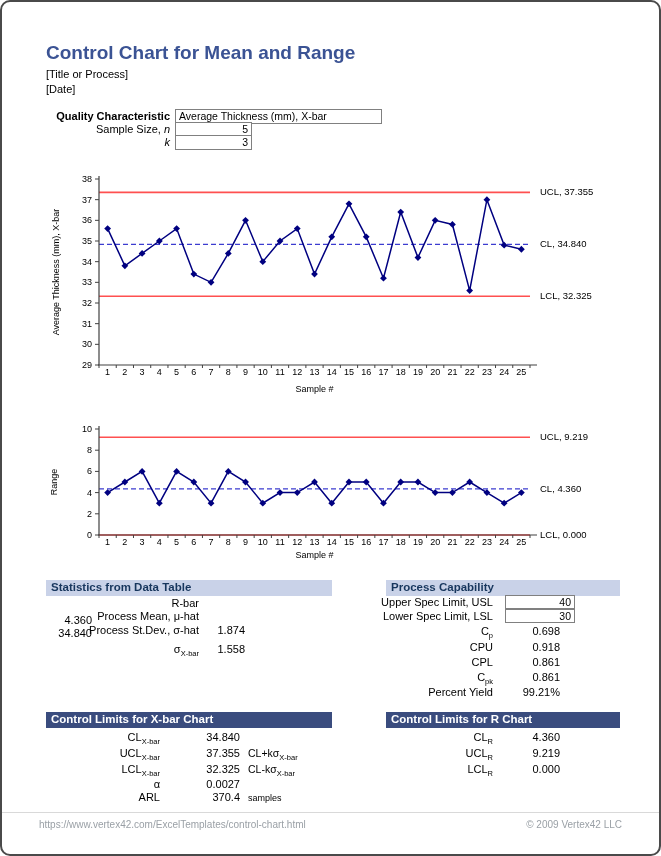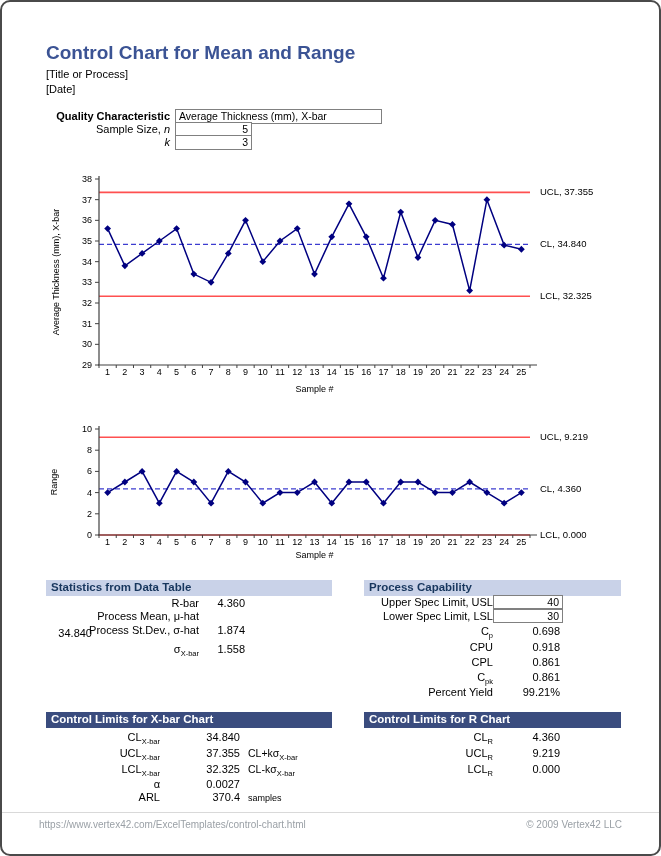--- a/index.html
+++ b/index.html
@@ -22,38 +22,38 @@
   .inbox.wide{width:202px;padding-left:3px;}
   .inbox.narrow{width:72px;text-align:right;padding-right:3px;}
 
   .sec-h{
     position:absolute;height:16px;font-size:11.5px;font-weight:bold;
     padding:1px 0 0 5px;box-sizing:border-box;
   }
   .sec-h.light{background:#C9D2E8;color:#17365D;}
   .sec-h.dark{background:#3A4C7E;color:#fff;}
   .col-l{left:44px;width:286px;}
-  .col-r{left:362px;width:257px;}
+  .col-r{left:384px;width:234px;}
 
   .trow{position:absolute;display:flex;font-size:11px;height:14px;line-height:13px;}
   .trow .lbl{text-align:right;white-space:nowrap;}
   .trow .val{text-align:right;white-space:nowrap;}
   .trow .note{margin-left:8px;white-space:nowrap;font-size:10.5px;}
   .trow .note.small{font-size:9px;line-height:15px;}
   sub{font-size:7.5px;}
 
   .stats-row{left:44px;}
   .stats-row .lbl{width:153px;}
   .stats-row .val{width:46px;}
 
   .cap-row{left:368px;}
   .cap-row .lbl{width:123px;}
   .cap-row .val{width:67px;}
   .cap-row .valbox{
-    position:relative;margin-left:0;width:65px;height:12px;border:1px solid #808080;
+    position:relative;margin-left:12px;width:65px;height:12px;border:1px solid #808080;
     text-align:right;padding-right:3px;line-height:12px;font-size:10.5px;top:-1px;
   }
 
   .xcl-row{left:44px;}
   .xcl-row .lbl{width:114px;}
   .xcl-row .val{width:80px;}
 
   .rcl-row{left:368px;}
   .rcl-row .lbl{width:123px;}
   .rcl-row .val{width:67px;}
@@ -291,21 +291,21 @@
       <path d="M 472.14 79.8 L 475.53999999999996 83.2 L 472.14 86.60000000000001 L 468.74 83.2 Z" fill="#000080"></path>
       <path d="M 489.37999999999994 69.19999999999999 L 492.7799999999999 72.6 L 489.37999999999994 76 L 485.97999999999996 72.6 Z" fill="#000080"></path>
       <text x="508" y="20.27860000000001" font-size="9.5" fill="#000">UCL, 9.219</text>
       <text x="508" y="71.78399999999999" font-size="9.5" fill="#000">CL, 4.360</text>
       <text x="508" y="118" font-size="9.5" fill="#000">LCL, 0.000</text>
       <text x="282.5" y="138" font-size="9" fill="#000" text-anchor="middle">Sample #</text>
       <text x="25" y="62" font-size="9" fill="#000" text-anchor="middle" transform="rotate(-90 25 62)">Range</text>
     </svg>
 
   <div class="sec-h light col-l abs" style="top:578px;">Statistics from Data Table</div>
-  <div class="trow stats-row" style="top:595px;">
+  <div class="trow stats-row" style="top:595px;flex-direction:column;">
     <span class="lbl"><span>R-bar</span><sub></sub></span>
     <span class="val">4.360</span>
   </div>
   <div class="trow stats-row" style="top:608px;flex-direction:column;">
     <span class="lbl"><span>Process Mean, μ-hat</span><sub></sub></span>
     <span class="val">34.840</span>
   </div>
   <div class="trow stats-row" style="top:622px;">
     <span class="lbl"><span>Process St.Dev., σ-hat</span><sub></sub></span>
     <span class="val">1.874</span>

